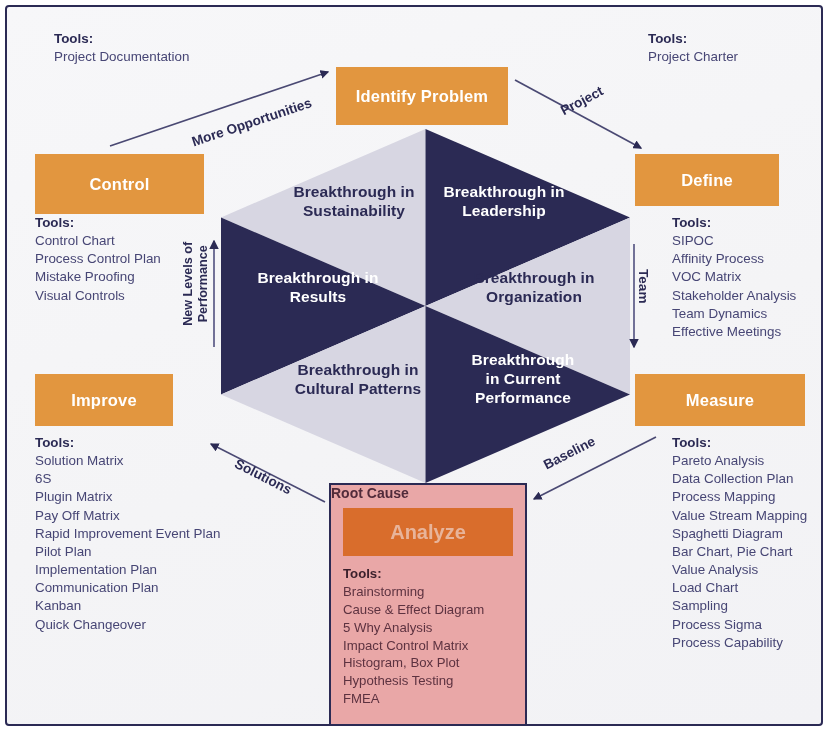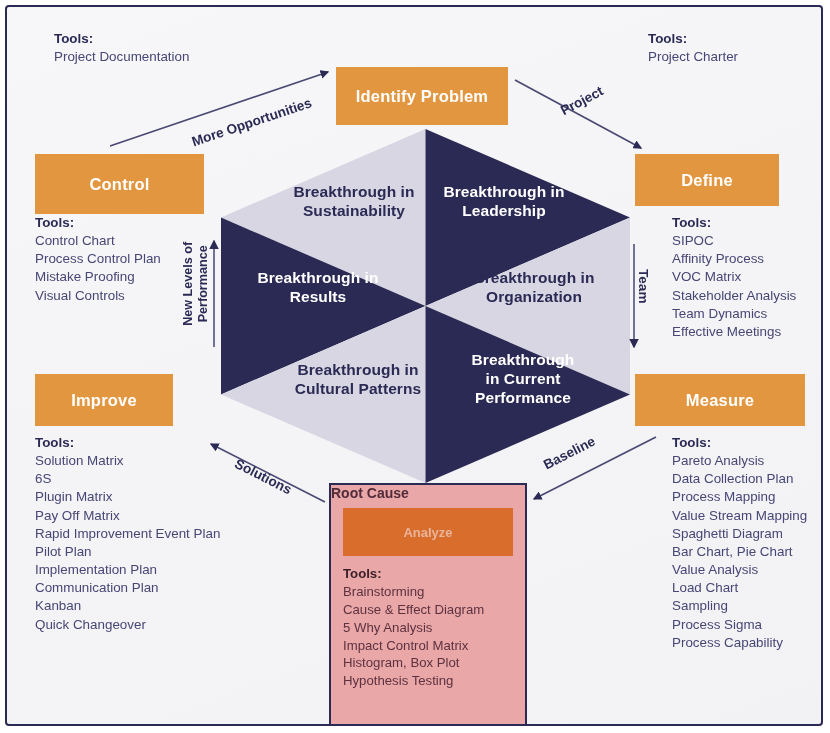--- a/index.html
+++ b/index.html
@@ -122,21 +122,21 @@
     margin-top: 0;
   }
   #analyze-box {
     margin: 7px 12px 0 12px;
     height: 48px;
     background: #d96d2c;
     color: #e8b49a;
     display: flex;
     align-items: center;
     justify-content: center;
-    font-size: 13px;
+    font-size: 20px;
     font-weight: 700;
   }
   #analyze-tools {
     margin: 9px 0 0 12px;
     font-size: 13.2px;
     line-height: 1.355;
     color: #5d3240;
     white-space: nowrap;
   }
   #analyze-tools .thead { font-weight: 700; color: #3a1f2b; }
@@ -285,17 +285,18 @@
         <span>Analyze</span>
       </div>
       <div id="analyze-tools">
         <div class="thead">Tools:</div>
         <div class="titem">Brainstorming</div>
         <div class="titem">Cause &amp; Effect Diagram</div>
         <div class="titem">5 Why Analysis</div>
         <div class="titem">Impact Control Matrix</div>
         <div class="titem">Histogram, Box Plot</div>
         <div class="titem">Hypothesis Testing</div>
+        <div class="titem">FMEA</div>
       </div>
     </div>
 
   </div>
 </div>
 
 </body></html>

